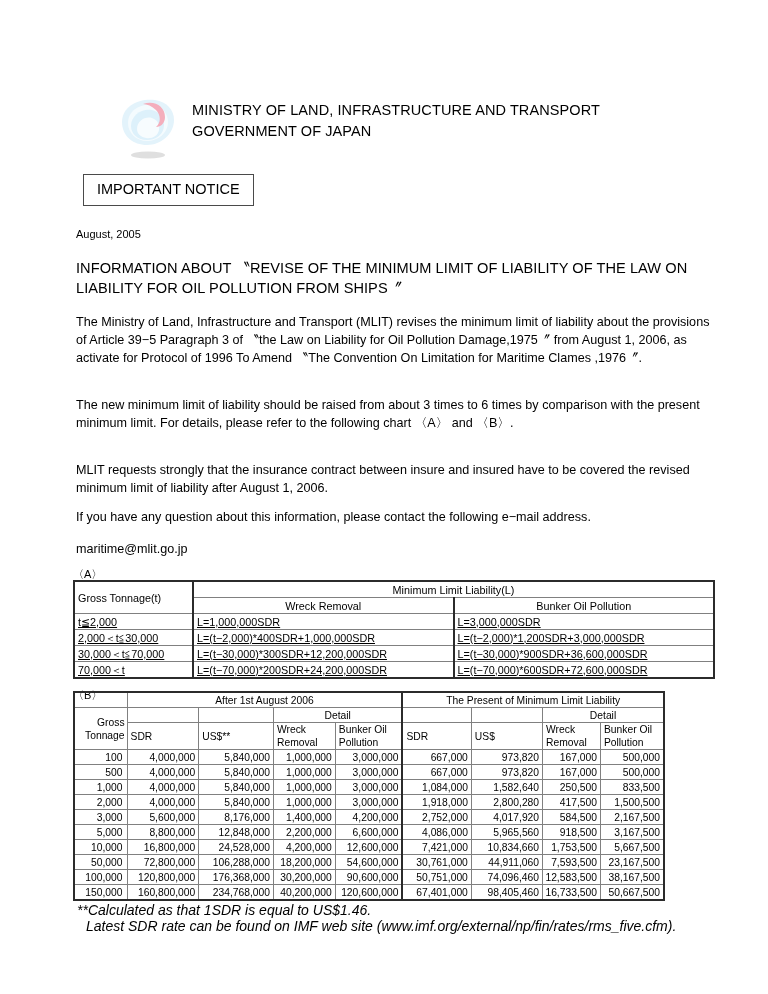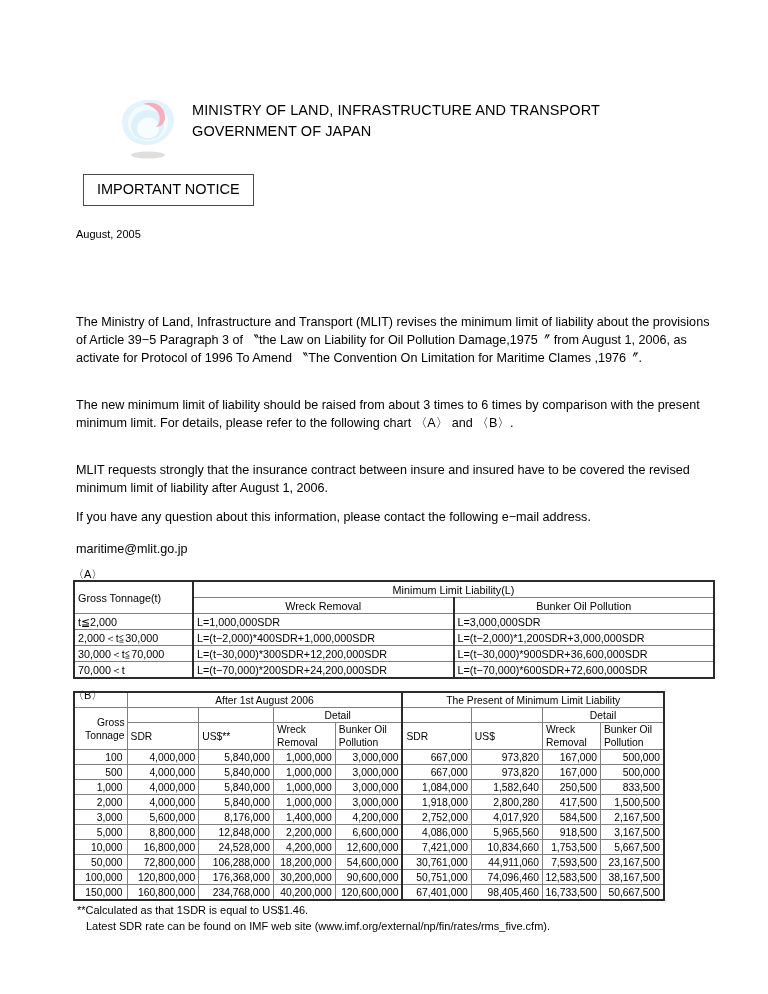--- a/index.html
+++ b/index.html
@@ -123,21 +123,21 @@
   .table-a td {
     height: 15px;
     line-height: 14px;
     font-size: 10.8px;
   }
   .ta-gross {
     width: 112px;
     padding-left: 3px !important;
   }
   .ta-center { text-align: center; }
-  .ta-left { text-align: left; padding-left: 3px !important; }
+  .ta-left { text-align: left; padding-left: 3px !important; text-decoration: underline; }
   .thick-r { border-right: 2px solid #2b2b2b !important; }
 
   
   .table-b {
     position: absolute;
     left: 66px;
     top: 691px;
     width: 592px;
     border: 2px solid #2b2b2b;
   }
@@ -151,22 +151,23 @@
   .tb-num { text-align: right; padding-right: 3px !important; }
   .tb-grossnum { text-align: right; padding-right: 4px !important; }
   .sep-r { border-right: 2px solid #2b2b2b !important; }
   .tb-wrap { line-height: 11.5px; }
 
   
   .footnote {
     position: absolute;
     left: 70px;
     top: 903px;
-    font-size: 11px;
+    font-size: 14px;
     line-height: 15.5px;
+    font-style: italic;
   }
   .footnote .ln2 { padding-left: 9px; }
 </style>
 </head>
 <body>
 
 <div class="page">
 
   <div class="header">
     <div class="logo">
@@ -181,20 +182,21 @@
         </g>
       </svg>
     </div>
     <div class="org-name">MINISTRY OF LAND, INFRASTRUCTURE AND TRANSPORT
 GOVERNMENT OF JAPAN</div>
   </div>
 
   <div class="notice-box">IMPORTANT NOTICE</div>
 
   <div class="date-line">August, 2005</div>
+  <div class="doc-title">INFORMATION ABOUT 〝REVISE OF THE MINIMUM LIMIT OF LIABILITY OF THE LAW ON LIABILITY FOR OIL POLLUTION FROM SHIPS〞</div>
   <div class="para p1">The Ministry of Land, Infrastructure and Transport (MLIT) revises the minimum limit of liability about the provisions of Article 39−5 Paragraph 3 of 〝the Law on Liability for Oil Pollution Damage,1975〞 from August 1, 2006, as activate for Protocol of 1996 To Amend 〝The Convention On Limitation for Maritime Clames ,1976〞.</div>
   <div class="para p2">The new minimum limit of liability should be raised from about 3 times to 6 times by comparison with the present minimum limit. For details, please refer to the following chart 〈A〉 and 〈B〉.</div>
   <div class="para p3">MLIT requests strongly that the insurance contract between insure and insured have to be covered the revised minimum limit of liability after August 1, 2006.</div>
   <div class="para p4">If you have any question about this information, please contact the following e−mail address.</div>
   <div class="para p5">maritime@mlit.go.jp</div>
 
   <div class="tbl-label label-a">〈A〉</div>
   <table class="table-a">
     <tbody>
       <tr>

